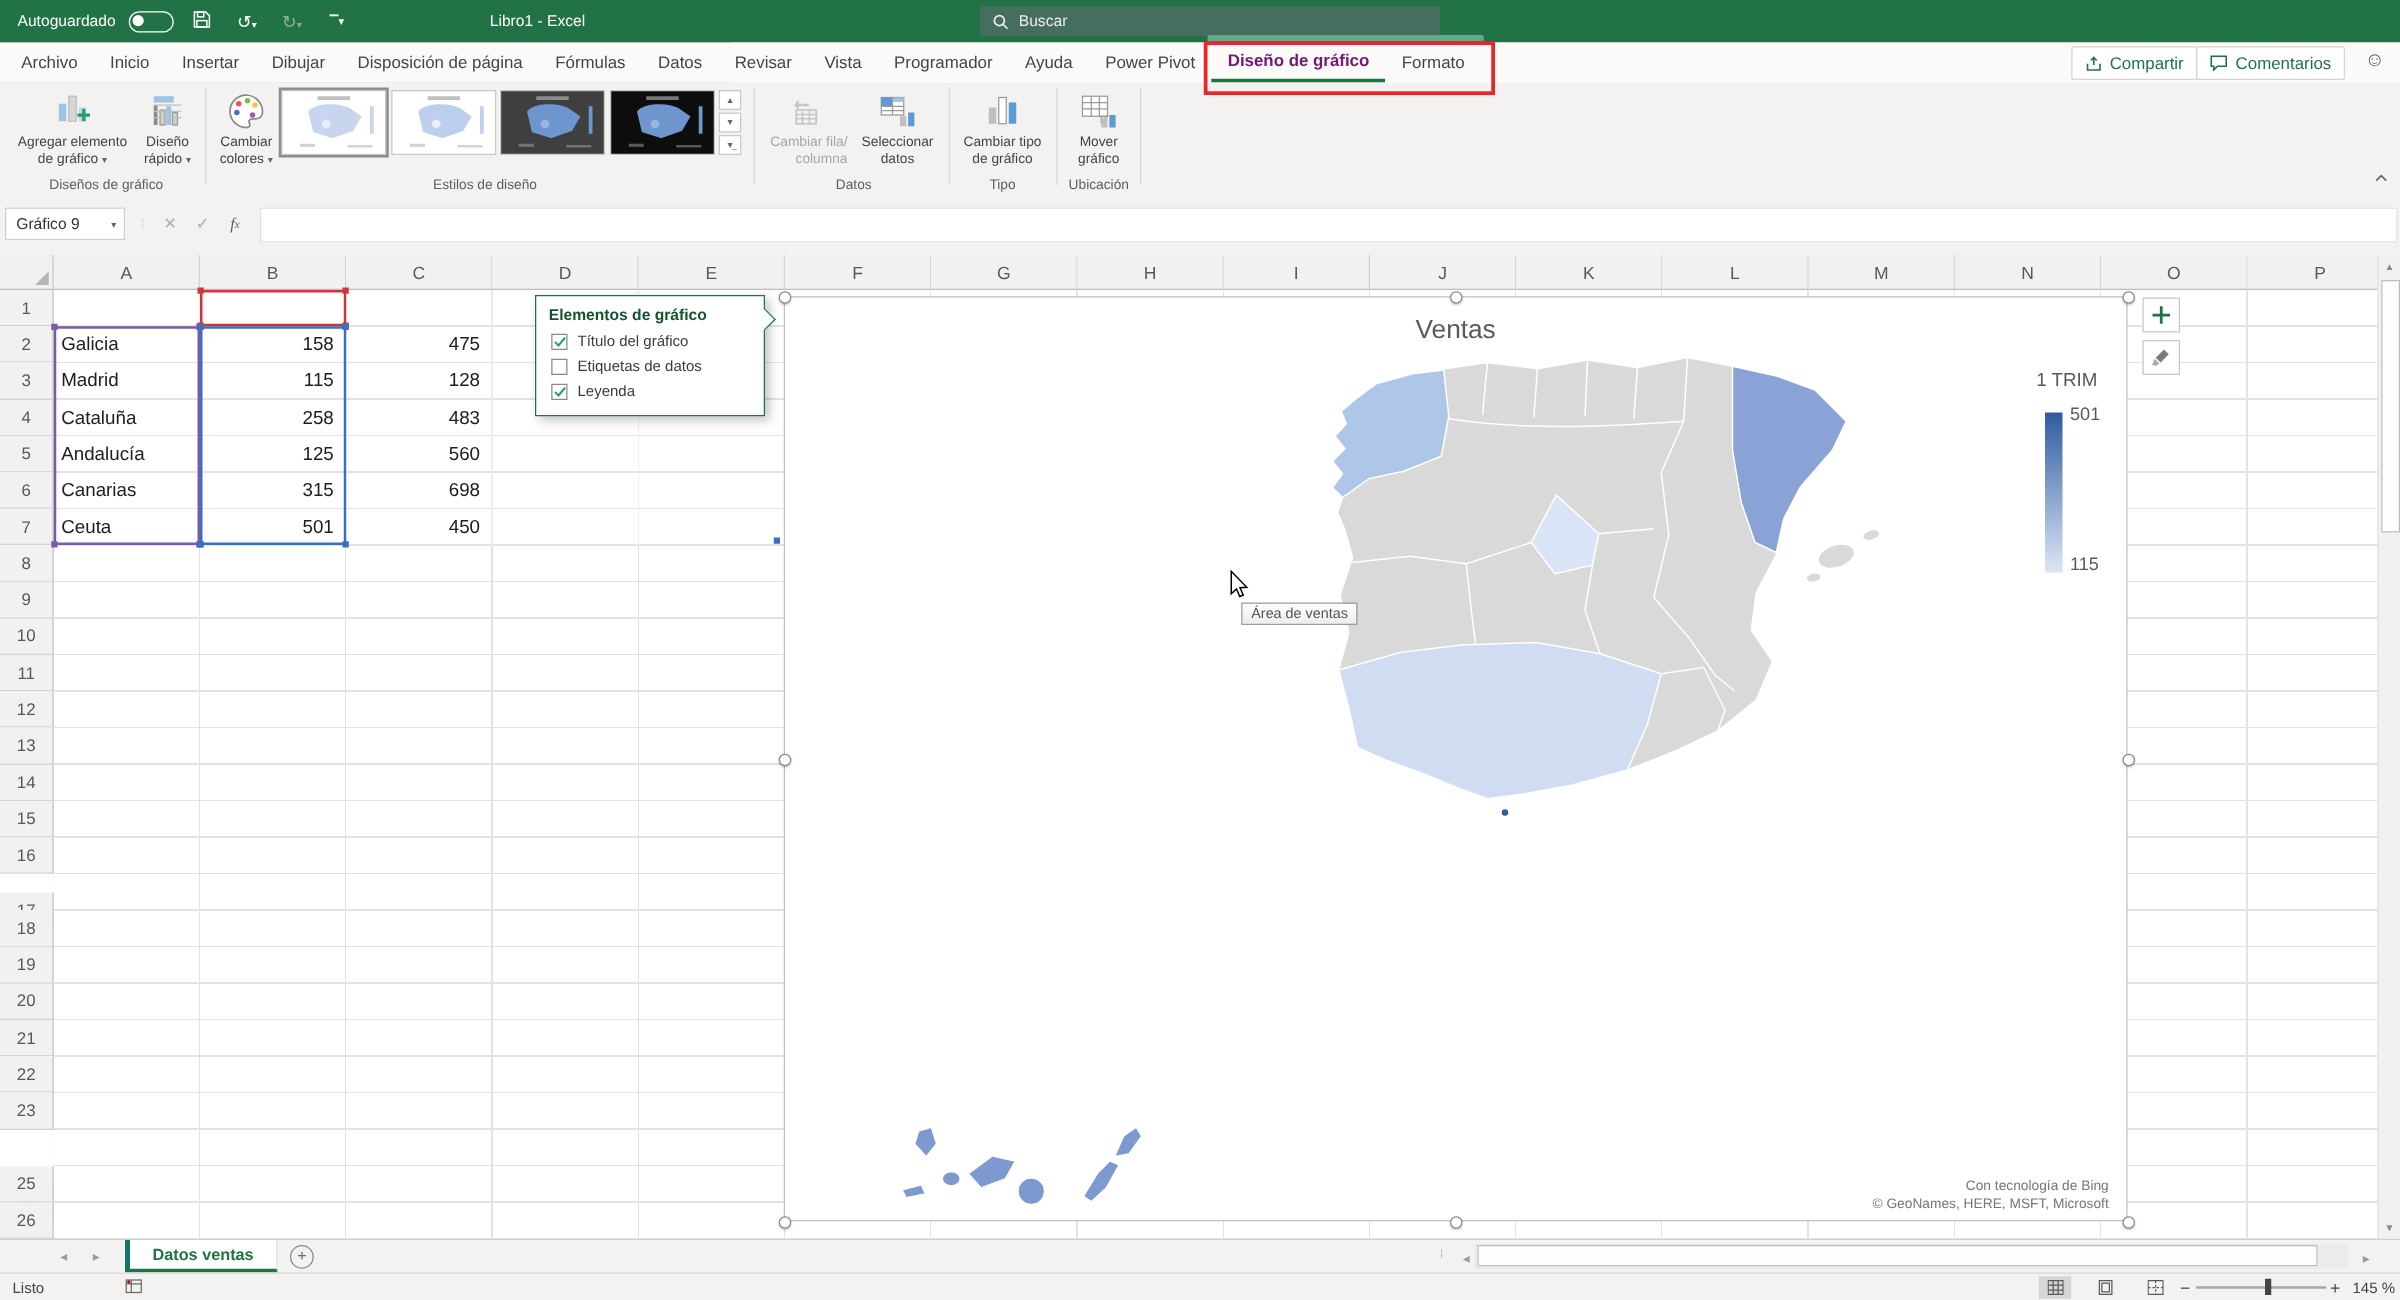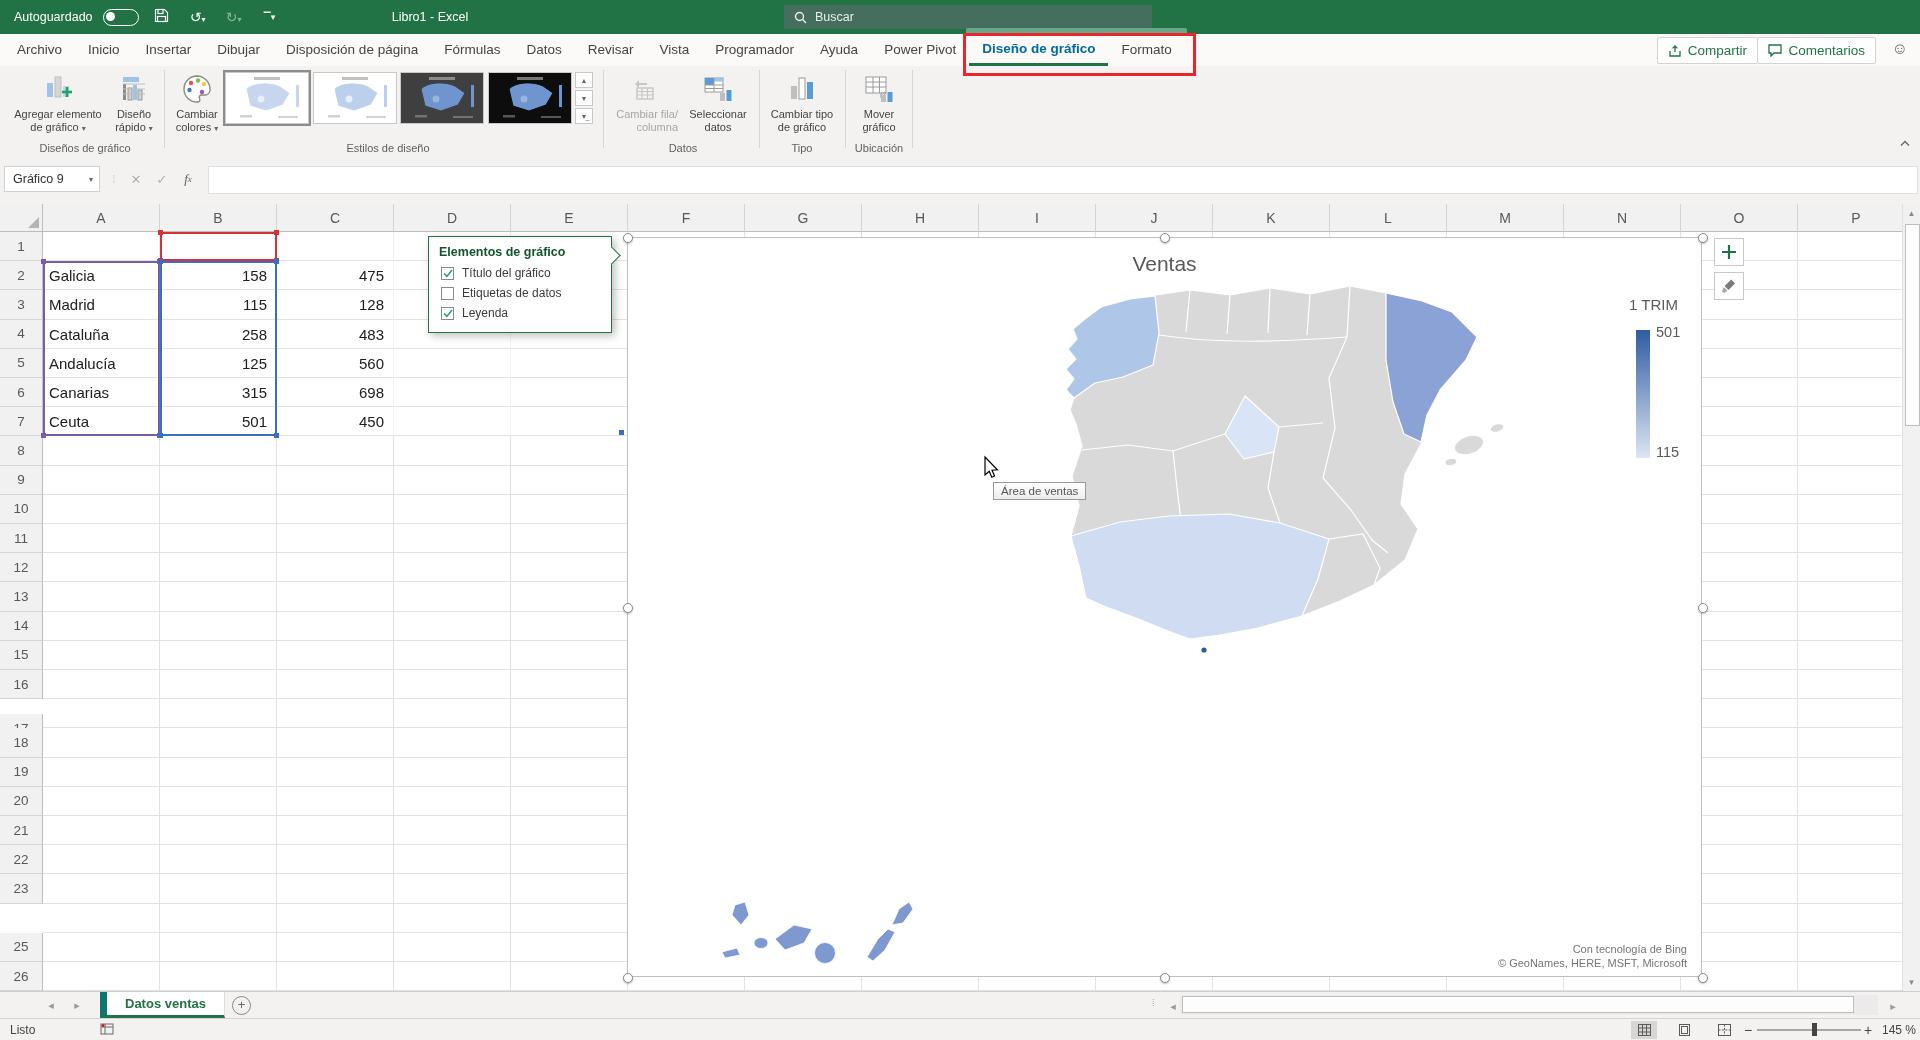--- a/index.html
+++ b/index.html
@@ -24,21 +24,21 @@
   .avatar{width:24px;height:24px;border-radius:50%;background:#5b6bc0;color:#fff;font-size:10px;
           display:flex;align-items:center;justify-content:center;margin-right:12px;}
   .winbtn{width:44px;height:34px;display:flex;align-items:center;justify-content:center;font-size:15px;color:#fff;}
   .restore-glyph{position:relative;width:10px;height:10px;border:1px solid #fff;}
   .restore-glyph::before{content:"";position:absolute;left:2px;top:-4px;width:9px;height:9px;border:1px solid #fff;border-left:none;border-bottom:none;}
 
   
   .tabrow{position:absolute;left:0;top:34px;width:1920px;height:32px;background:#fbfaf9;}
   .tabs{position:absolute;left:4px;top:0;height:32px;display:flex;align-items:stretch;}
   .tab{padding:0 13px;line-height:31px;font-size:13.5px;color:#444;white-space:nowrap;}
-  .tab.active{color:#0369a1;font-weight:bold;border-bottom:3px solid #217346;line-height:29px;}
+  .tab.active{color:#701a75;font-weight:bold;border-bottom:3px solid #217346;line-height:29px;}
   .ctxstrip{position:absolute;top:-6px;height:5px;background:#68a888;border-radius:2px 2px 0 0;}
   .redbox{position:absolute;border:3px solid #e8262c;background:transparent;z-index:60;pointer-events:none;}
   .topaction{position:absolute;top:3px;height:25px;border:1px solid #d6d4d2;background:#fff;border-radius:2px;
              display:flex;align-items:center;gap:6px;padding:0 10px;color:#217346;font-size:13.5px;}
 
   
   .ribbon{position:absolute;left:0;top:66px;width:1920px;height:94px;background:#f3f2f1;border-bottom:1px solid #d2d0ce;}
   .rbtn{position:absolute;top:4px;height:82px;display:flex;flex-direction:column;align-items:center;
         font-size:11px;color:#444;text-align:center;line-height:13px;}
   .rbtn .ric{height:38px;display:flex;align-items:center;justify-content:center;}
@@ -102,21 +102,21 @@
   .tooltip{position:absolute;left:993px;top:482px;background:linear-gradient(#ffffff,#ededed);border:1px solid #9a9a9a;
            font-size:11.5px;color:#555;padding:2px 7px;z-index:42;white-space:nowrap;}
   .cursor{position:absolute;left:972px;top:445px;z-index:43;}
 
   
   .vscroll{position:absolute;right:0;top:204px;width:18px;height:787px;background:#f1f1f1;border-left:1px solid #e0e0e0;box-sizing:border-box;}
   .vthumb{position:absolute;left:2px;top:20px;width:13px;height:200px;background:#fdfdfd;border:1px solid #bdbdbd;}
   .sarrow{position:absolute;left:0;width:17px;height:18px;display:flex;align-items:center;justify-content:center;font-size:8px;color:#8a8a8a;}
   .sheetbar{position:absolute;left:0;top:991px;width:1920px;height:27px;background:#f3f2f1;border-top:1px solid #d0cece;box-sizing:border-box;}
   .navarr{position:absolute;top:0;height:26px;width:26px;display:flex;align-items:center;justify-content:center;color:#9a9a9a;font-size:11px;}
-  .sheettab{position:absolute;left:100px;top:0;height:26px;background:#fff;border-right:1px solid #dedede;border-left:7px solid #0f766e;
+  .sheettab{position:absolute;left:100px;top:0;height:26px;background:#fff;border-right:1px solid #dedede;border-left:4px solid #0f766e;
             border-bottom:3px solid #217346;box-sizing:border-box;display:flex;align-items:center;padding:0 18px;
             color:#217346;font-weight:bold;font-size:13px;}
   .addsheet{position:absolute;left:232px;top:4px;width:17px;height:17px;border:1px solid #8a8a8a;border-radius:50%;
             color:#6a6a6a;font-size:13px;line-height:15px;text-align:center;}
   .hscroll{position:absolute;left:1180px;top:3px;width:698px;height:20px;background:#eceaea;}
   .hthumb{position:absolute;left:2px;top:1px;width:672px;height:17px;background:#fdfdfd;border:1px solid #bdbdbd;box-sizing:border-box;}
   .statusbar{position:absolute;left:0;top:1018px;width:1920px;height:22px;background:#f3f2f1;border-top:1px solid #d6d4d2;
              box-sizing:border-box;font-size:12px;color:#444;}
   .viewic{position:absolute;top:2px;width:26px;height:18px;display:flex;align-items:center;justify-content:center;}
   .viewic.sel{background:#d8d6d4;}

